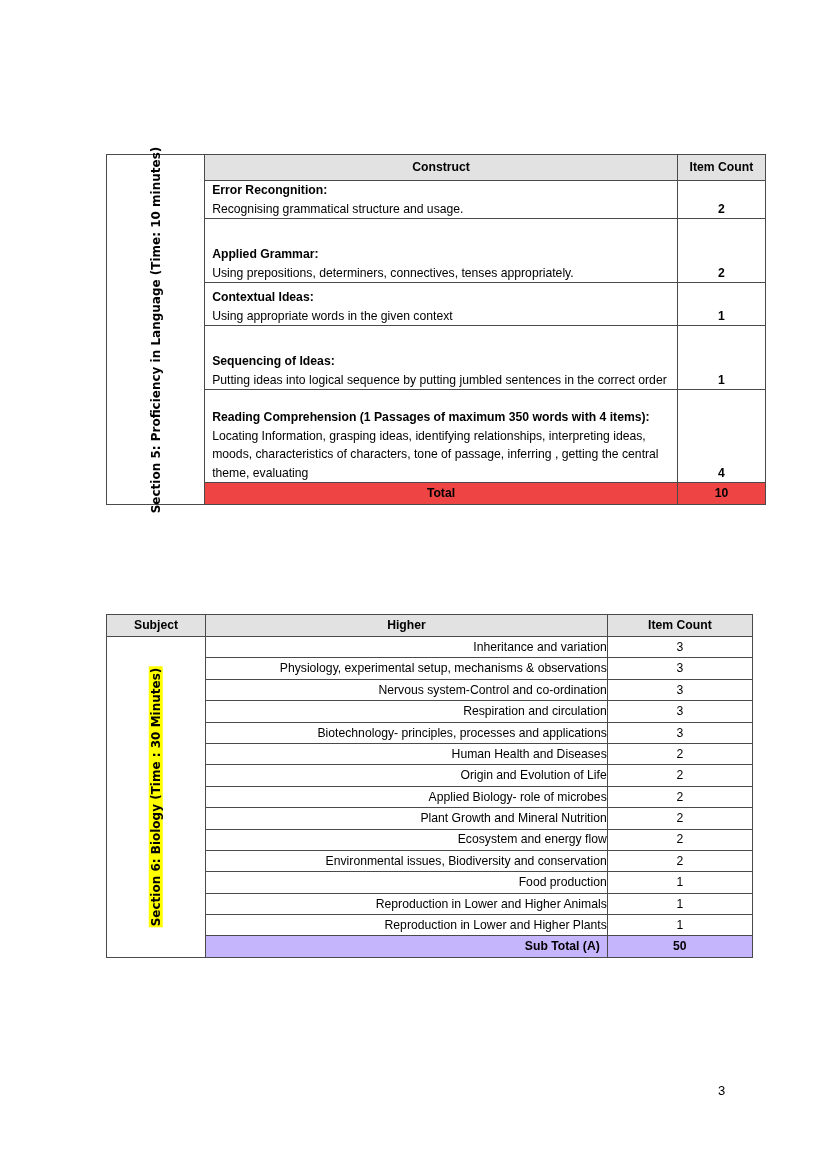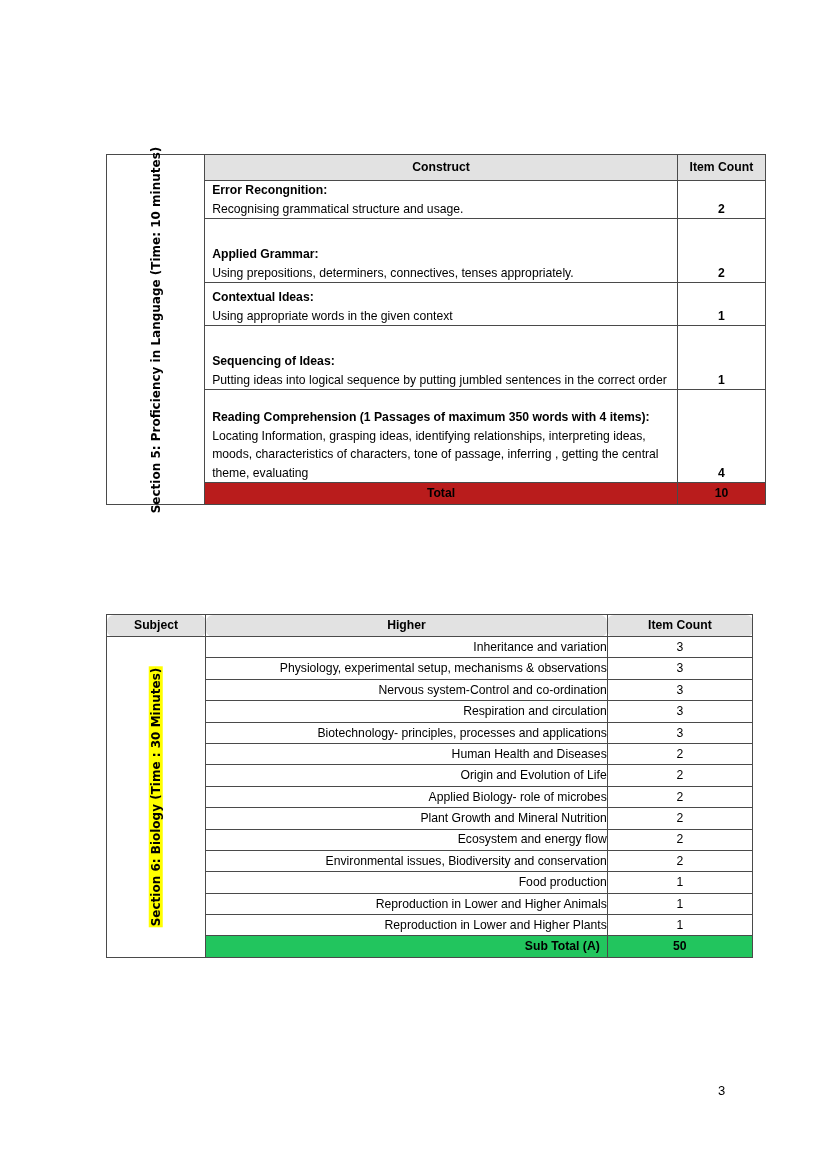--- a/index.html
+++ b/index.html
@@ -13,36 +13,36 @@
 
   
   #t1 { left: 106px; top: 154px; width: 660px; }
   #t1 .c-sec { width: 98px; }
   #t1 .c-con { width: 472px; }
   #t1 .c-cnt { width: 88px; }
   #t1 td.con { padding: 0 6px 0 7px; vertical-align: bottom; }
   #t1 td.cnt { text-align: center; vertical-align: bottom; font-weight: bold; }
   #t1 .title { font-weight: bold; display: block; }
   #t1 .desc { display: block; }
-  #t1 tr.total td { background: #b91c1c; font-weight: bold; text-align: center; height: 21px; }
+  #t1 tr.total td { background: #ef4444; font-weight: bold; text-align: center; height: 21px; }
   .vwrap { position: relative; }
   .vtext { position: absolute; left: 50%; top: 50%; white-space: nowrap; font-weight: bold;
            font-family: "DejaVu Sans", sans-serif; font-size: 12px;
            transform: translate(-50%, -50%) rotate(-90deg); }
 
   
   #t2 { left: 106px; top: 614px; width: 647px; }
   #t2 .c-sub { width: 99px; }
   #t2 .c-top { width: 401px; }
   #t2 .c-cnt { width: 145px; }
-  #t2 th { height: 21px; border-radius: 7px; }
+  #t2 th { height: 21px; }
   #t2 td { height: 20.4px; text-align: right; }
   #t2 td.top { padding-left: 7px; }
   #t2 td.cnt { text-align: center; }
-  #t2 tr.sub td { background: #22c55e; font-weight: bold; }
+  #t2 tr.sub td { background: #c4b5fd; font-weight: bold; }
   #t2 tr.sub td.lbl { text-align: right; padding-right: 7px; }
   .hl { background: #ffff00; padding: 0 1px; }
 
   .pageno { position: absolute; left: 718px; top: 1083px; font-size: 13px; }
 </style>
 </head>
 <body>
 
 <div class="page">
 

